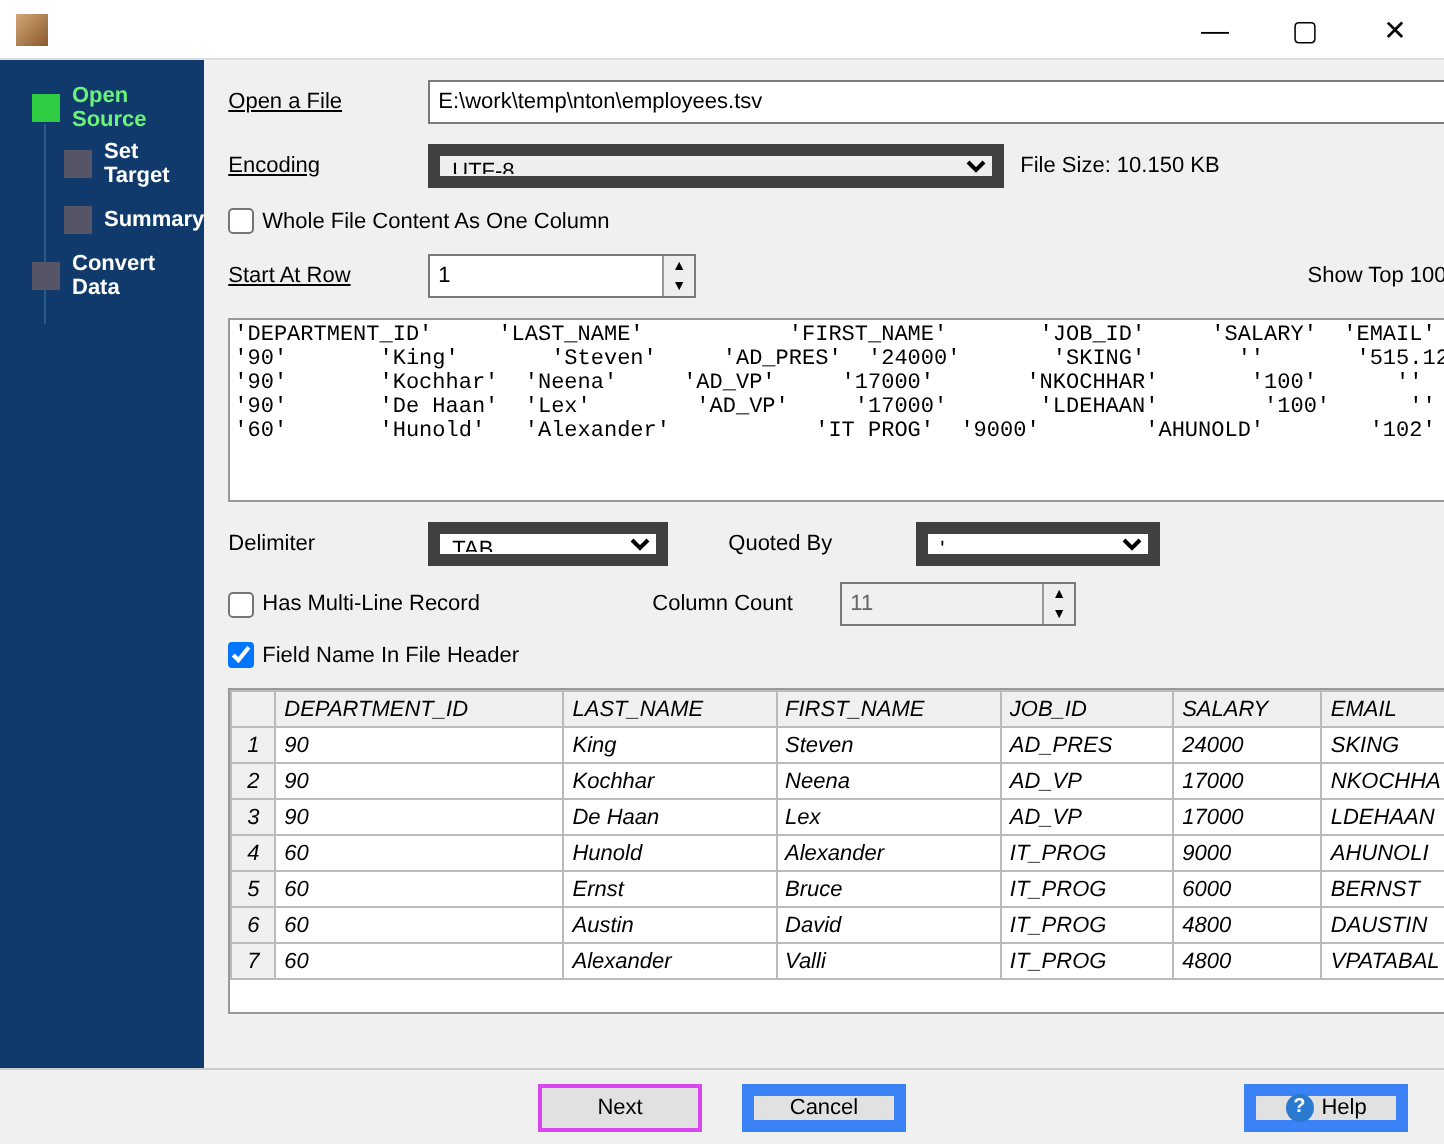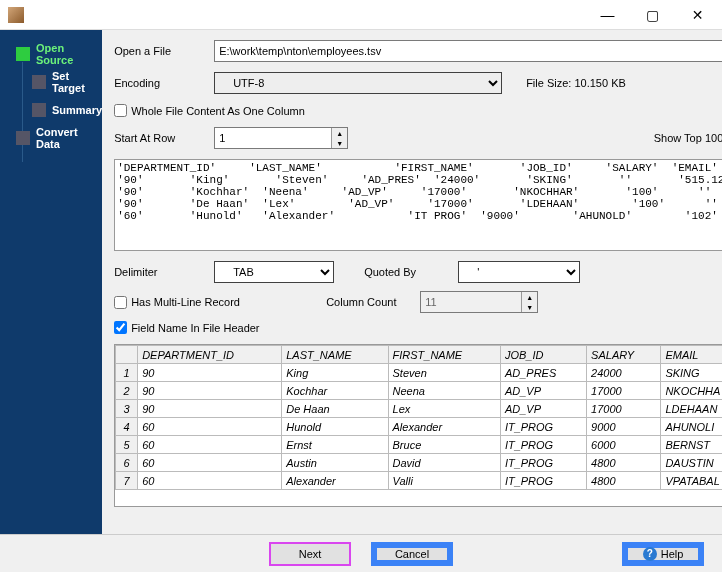--- a/index.html
+++ b/index.html
@@ -17,25 +17,25 @@
 .side-item .box { width: 14px; height: 14px; background: #556; position: absolute; left: 16px; }
 .side-item.active { color: #6cf27a; }
 .side-item.active .box { background: #2ecc40; }
 .side-line { position: absolute; left: 22px; top: 32px; width: 1px; height: 100px; background: #2a5a8a; }
 .side-sub { padding-left: 52px; }
 .side-sub .box { left: 32px; }
 
 .main { flex: 1; background: #f0f0f0; padding: 10px 12px 0 12px; position: relative; font-size: 11px; color: #000; }
 
 .row { display: flex; align-items: center; margin-bottom: 10px; }
-.row .lbl { width: 100px; }
+.row .lbl { width: 100px; text-decoration: underline; }
 .row input[type=text].wide { flex: 1; height: 22px; padding: 2px 4px; border: 1px solid #7a7a7a; background: #fff; }
-select { height: 22px; border: 1px solid #404040; background: #eee; padding: 1px 14px; }
+select { height: 22px; border: 6px solid #404040; background: #eee; padding: 1px 2px; }
 .row2 select { width: 288px; }
-.filesize { margin-left: 24px; }
+.filesize { margin-left: 8px; }
 
 .chk { display: flex; align-items: center; margin-bottom: 10px; }
 .chk input { margin-right: 4px; }
 
 .spin { display:inline-flex; align-items:stretch; height:22px; border:1px solid #7a7a7a; background:#fff;}
 .spin input { border:none; width: 116px; padding: 0 4px; font-size:11px; outline:none;}
 .spin .arrows { width:16px; display:flex; flex-direction:column; border-left:1px solid #999;}
 .spin .arrows div { flex:1; display:flex; align-items:center; justify-content:center; font-size:7px; background:#eee;}
 
 .preview { border:1px solid #999; background:#fff; height:92px; overflow:auto; font-family:"Courier New",monospace; font-size:11px; padding:2px; margin-bottom:10px; white-space:pre;}

